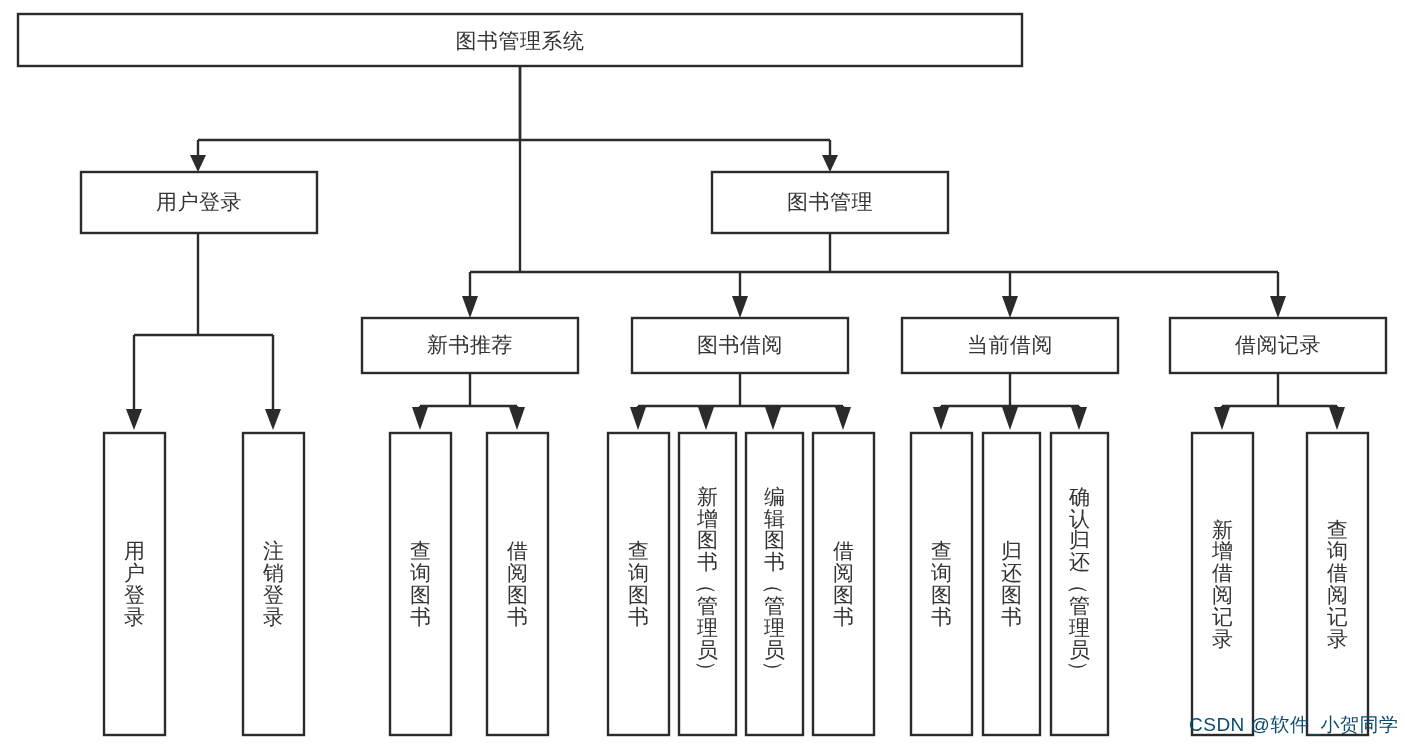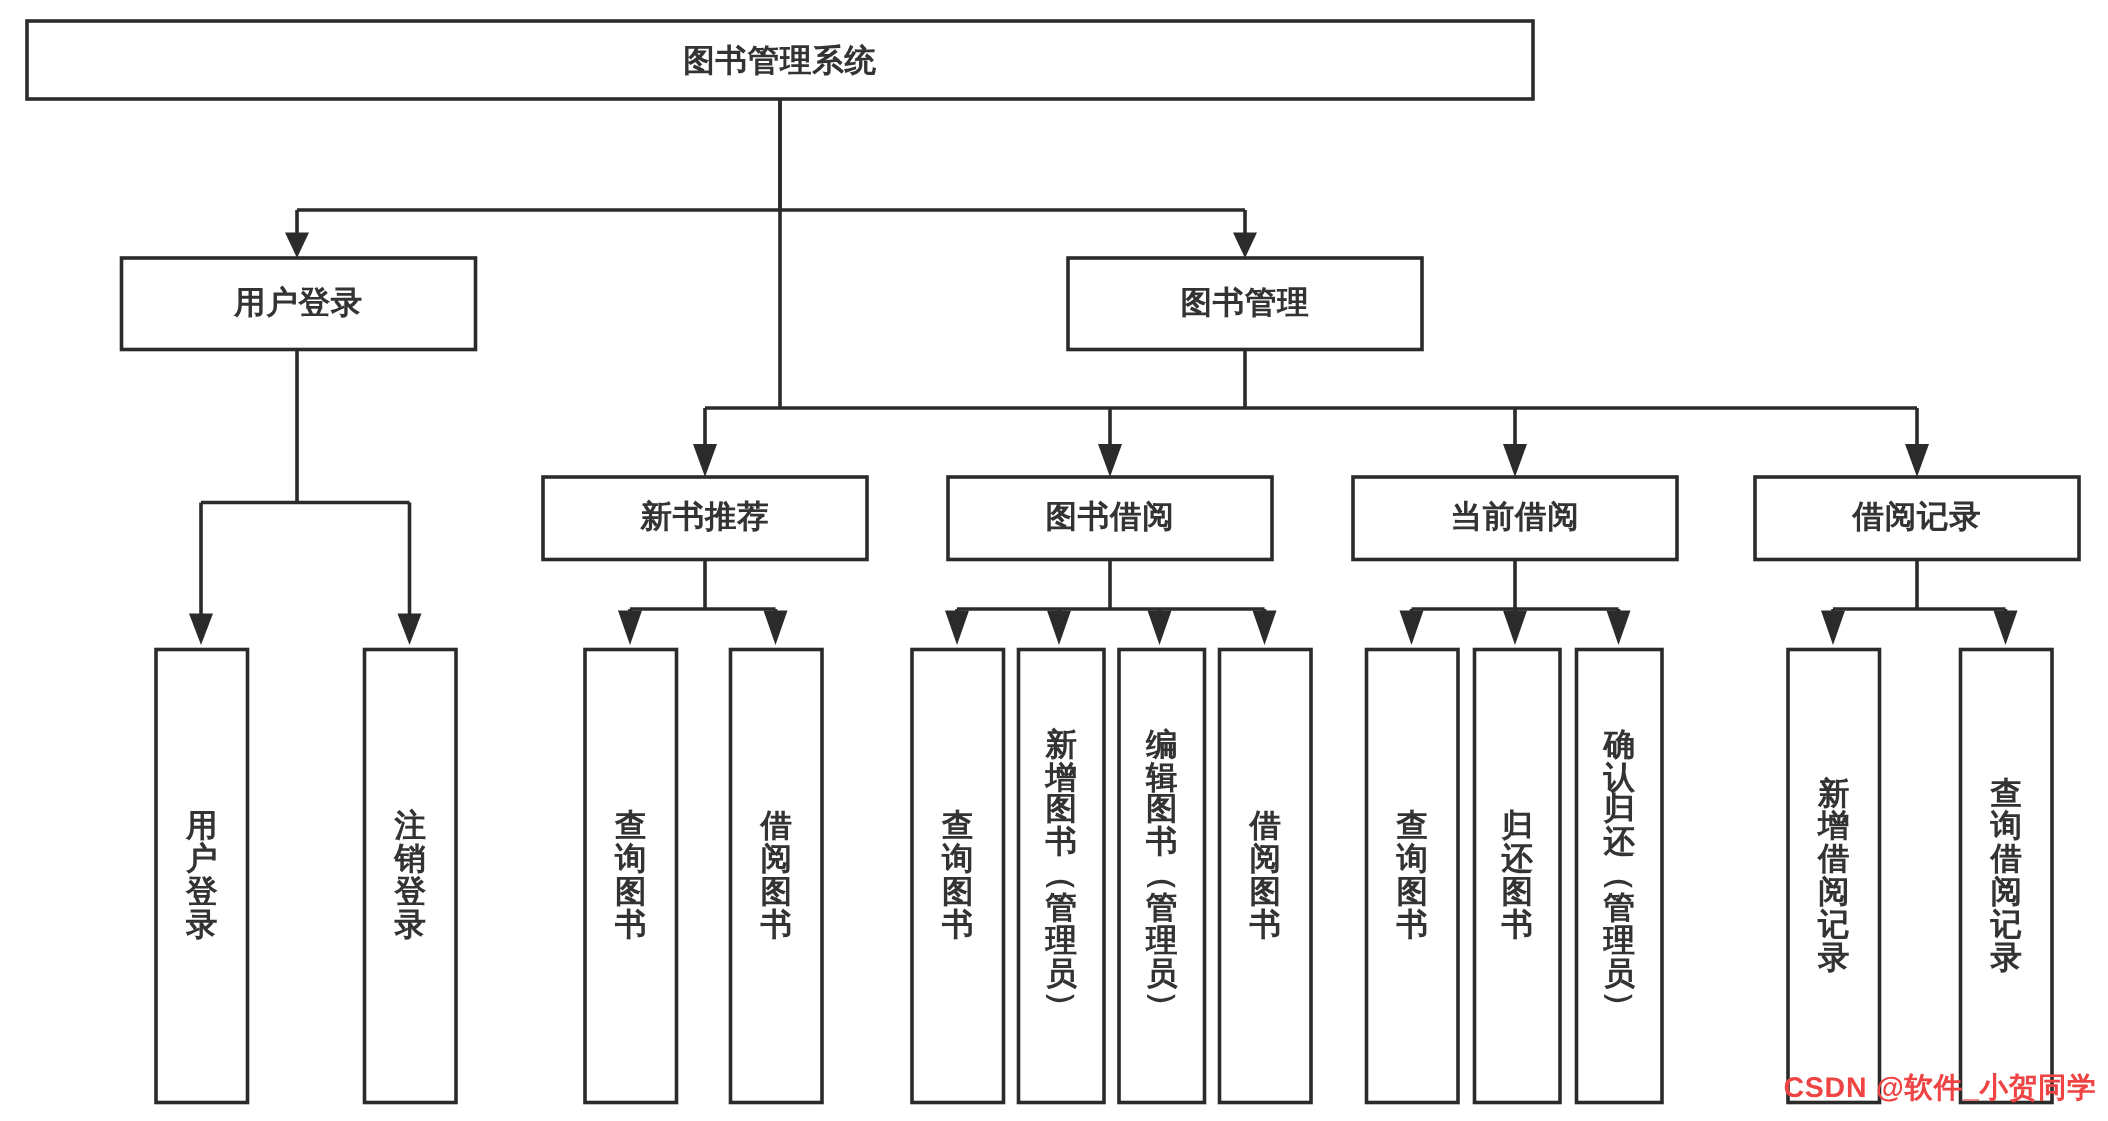--- a/index.html
+++ b/index.html
@@ -11,21 +11,20 @@
     width: 1405px;
     height: 747px;
     font-family: "Liberation Sans", "DejaVu Sans", sans-serif;
     overflow: hidden;
   }
   #diagram-root {
     position: relative;
     width: 1289px;
     height: 747px;
     background: #ffffff;
-    font-weight: bold;
   }
   svg.flow {
     position: absolute;
     top: 0;
     left: 0;
     width: 1405px;
     height: 747px;
     display: block;
   }
   .node-box {
@@ -73,21 +72,21 @@
   .vlabel span.rot {
     display: block;
     transform: rotate(90deg);
   }
   .watermark {
     position: absolute;
     left: 1189px;
     top: 712px;
     font-family: "Liberation Sans", "DejaVu Sans", sans-serif;
     font-size: 19px;
-    color: #ef4444;
+    color: #0c4a6e;
     letter-spacing: 0.5px;
     white-space: nowrap;
     pointer-events: none;
   }
 </style>
 </head>
 <body>
 
 <div id="diagram-root">
 

